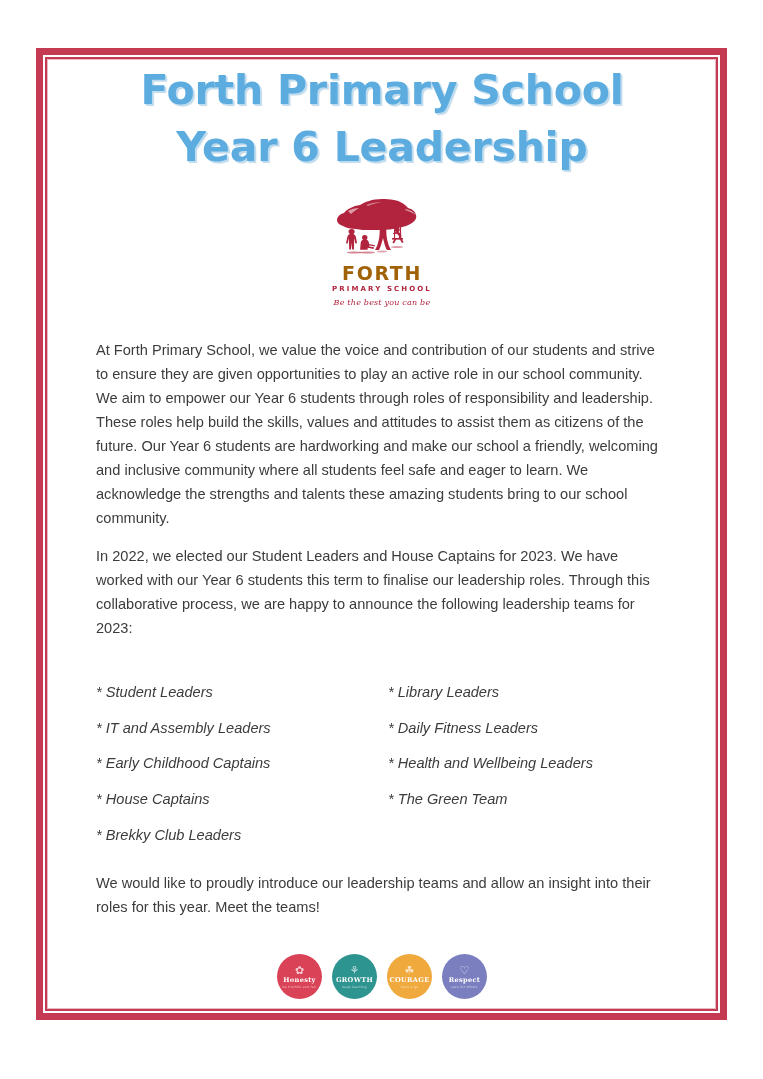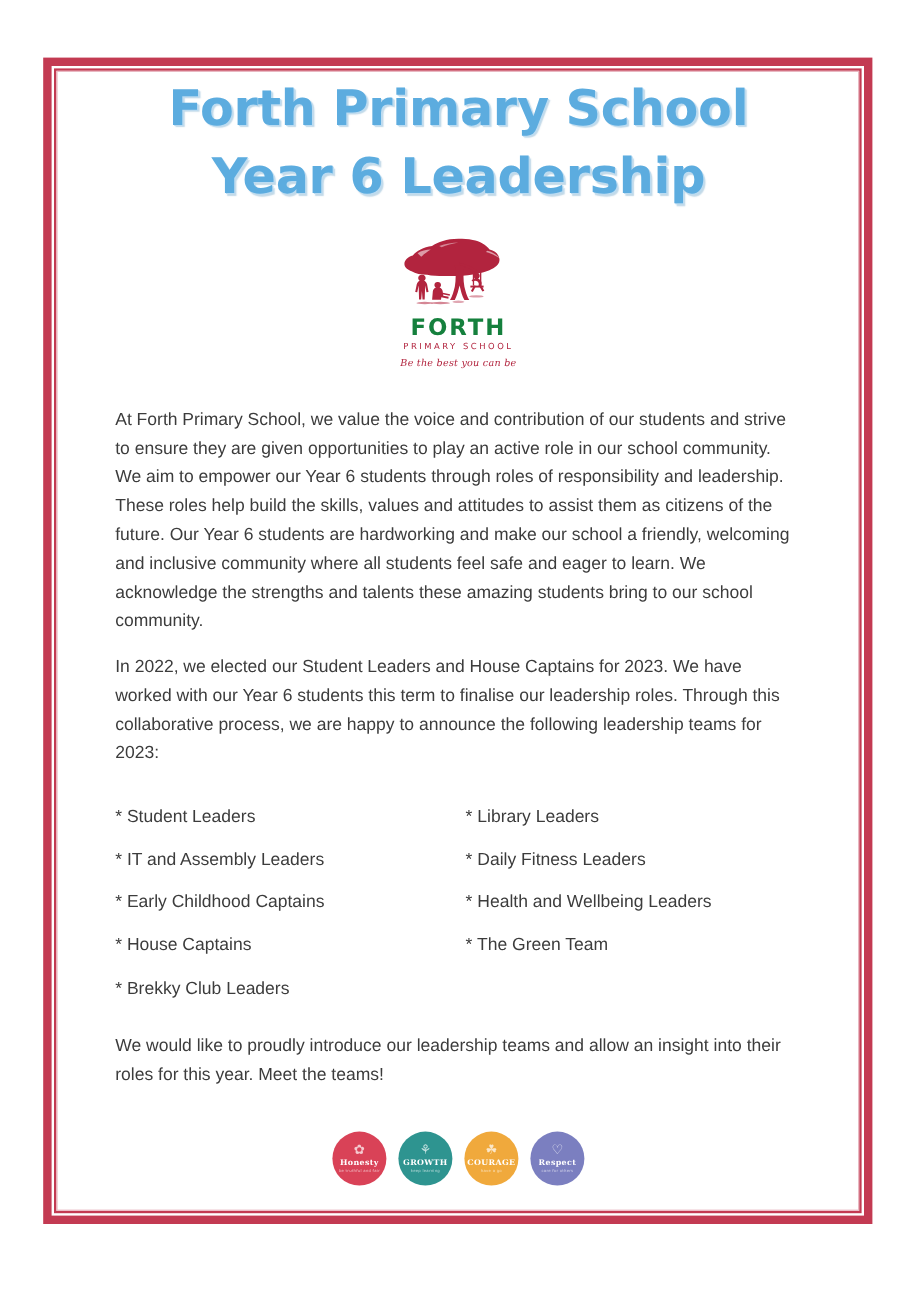--- a/index.html
+++ b/index.html
@@ -97,21 +97,21 @@
     font-weight: bold;
     font-size: 19px;
     letter-spacing: 1.6px;
     color: #b2243e;
     line-height: 1.05;
     margin-top: 1px;
   }
   .logo-sub {
     font-family: "DejaVu Sans", sans-serif;
     font-size: 7px;
-    font-weight: normal;
+    font-weight: bold;
     letter-spacing: 2.1px;
     color: #b2243e;
     line-height: 1.6;
   }
   .logo-tag {
     font-family: "DejaVu Serif", serif;
     font-style: italic;
     font-size: 8px;
     color: #b2243e;
     line-height: 1.9;
@@ -125,23 +125,24 @@
     font-size: 14.6px;
     line-height: 1.64;
     color: #3c3c3c;
     text-align: left;
   }
   .body-copy p { margin: 0 0 14px 0; }
   .body-copy p.tight { margin-bottom: 0; }
 
   
   .roles {
-    margin-top: 31px;
+    margin-top: 42px;
     display: flex;
     gap: 0;
+    font-style: italic;
   }
   .roles-col { width: 50%; }
   .roles-col.right { padding-left: 12px; }
   .role-item {
     font-family: "Liberation Sans", sans-serif;
     font-size: 14.6px;
     line-height: 1.3;
     color: #3c3c3c;
     margin-bottom: 17px;
     white-space: nowrap;
@@ -254,21 +255,21 @@
 
             <path d="M43 47l6 1.2-.2 1.2-6-1.2z"></path>
 
             <path d="M14 55h84v1.4H14z" opacity=".0"></path>
             <ellipse cx="28" cy="55.5" rx="7" ry="1" opacity=".55"></ellipse>
             <ellipse cx="41" cy="55.5" rx="8" ry="1" opacity=".55"></ellipse>
             <ellipse cx="71" cy="50" rx="6" ry="1" opacity=".45"></ellipse>
             <ellipse cx="56" cy="54.5" rx="5" ry="1" opacity=".4"></ellipse>
           </g>
         </svg>
-        <div class="logo-name" style="color: #15803d;">FORTH</div>
+        <div class="logo-name" style="color: #a16207;">FORTH</div>
         <div class="logo-sub" style="color: rgb(178, 36, 62);">PRIMARY SCHOOL</div>
         <div class="logo-tag" style="color: rgb(178, 36, 62);">Be the best you can be</div>
       </div>
     </div>
 
     <div class="body-copy">
       <p>At Forth Primary School, we value the voice and contribution of our students and strive to ensure they are given opportunities to play an active role in our school community. We aim to empower our Year 6 students through roles of responsibility and leadership. These roles help build the skills, values and attitudes to assist them as citizens of the future. Our Year 6 students are hardworking and make our school a friendly, welcoming and inclusive community where all students feel safe and eager to learn. We acknowledge the strengths and talents these amazing students bring to our school community.</p>
       <p class="tight">In 2022, we elected our Student Leaders and House Captains for 2023. We have worked with our Year 6 students this term to finalise our leadership roles. Through this collaborative process, we are happy to announce the following leadership teams for 2023:</p>
     </div>
 

